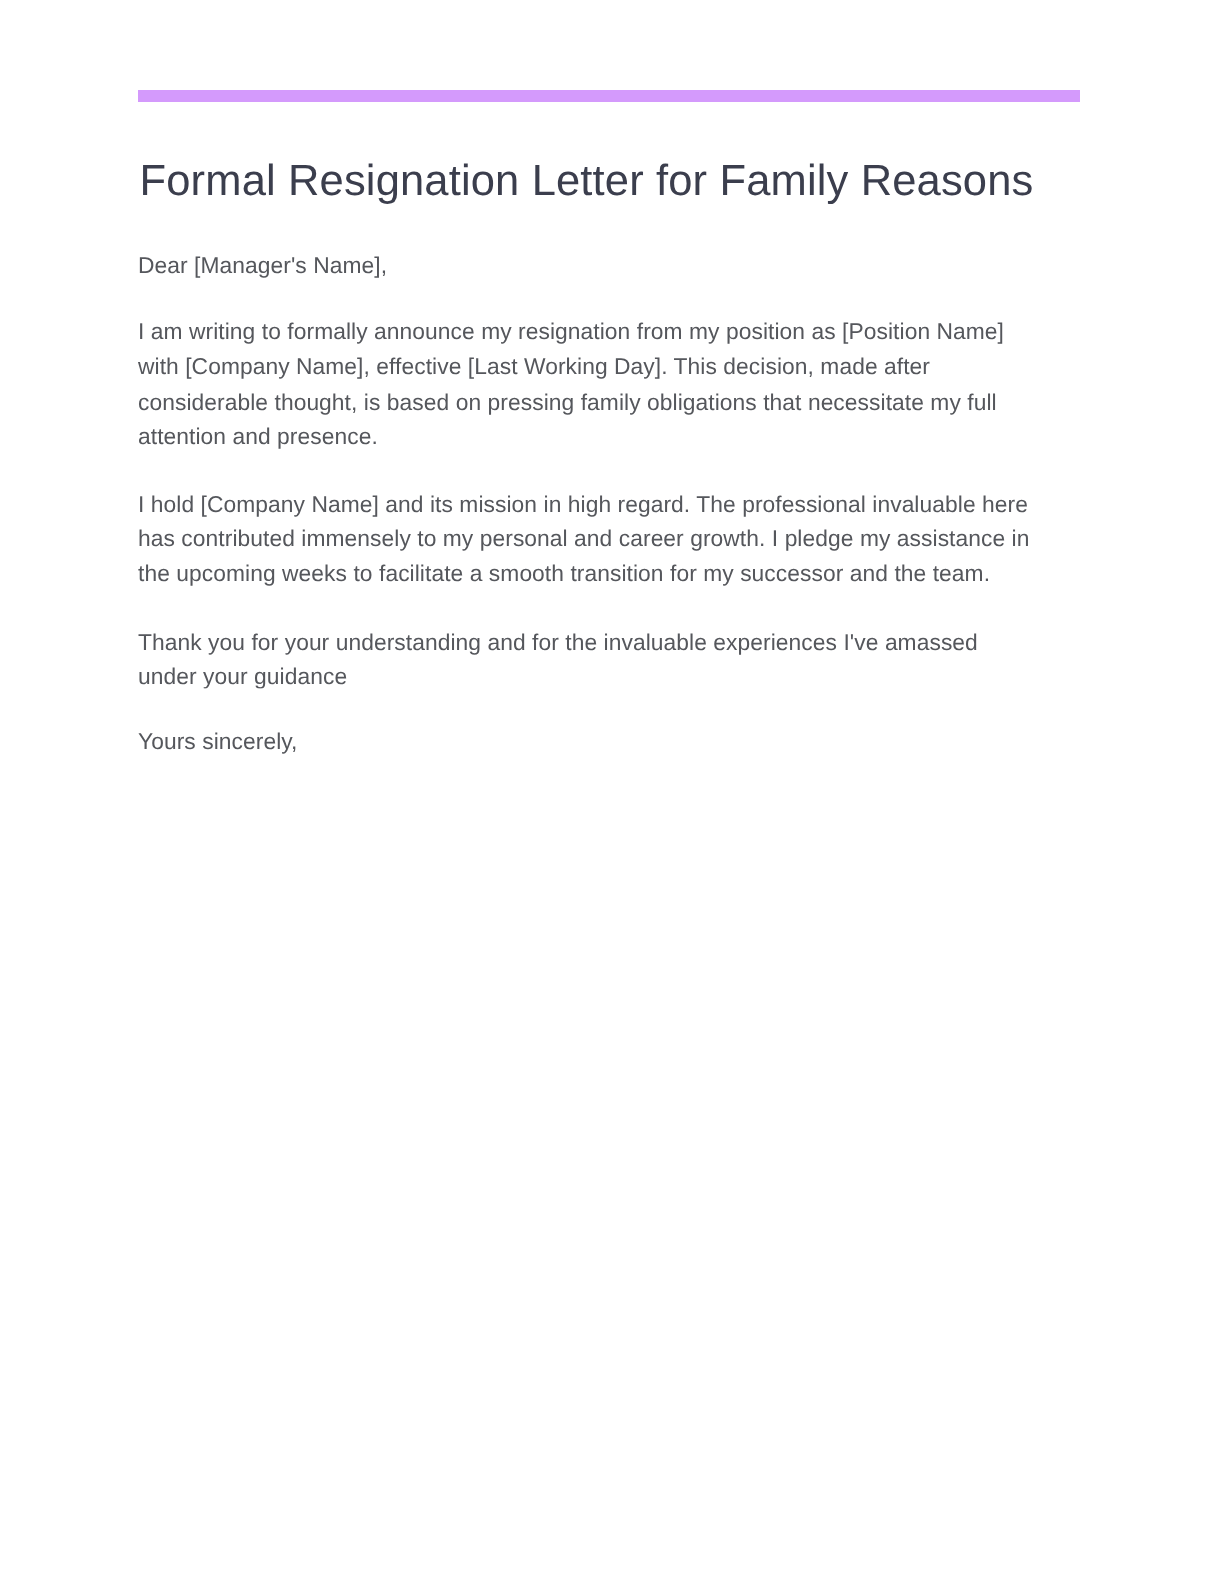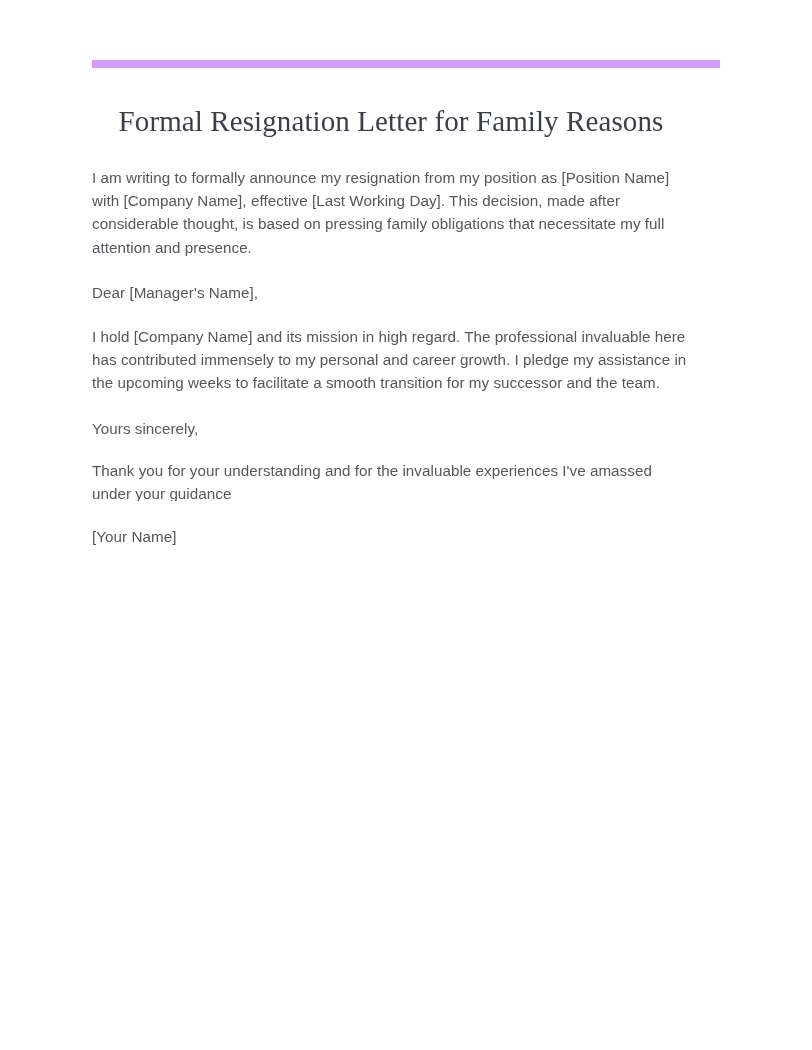--- a/index.html
+++ b/index.html
@@ -36,21 +36,20 @@
   }
   .doc-title {
     margin: 0;
     padding: 0;
     font-size: 29px;
     line-height: 42px;
     font-weight: 400;
     color: #3b3e4d;
     text-align: center;
     letter-spacing: 0.1px;
-    font-family: Liberation Serif, serif;
   }
   .letter {
     margin-top: 24px;
   }
   .para {
     margin: 0 0 22px 0;
     font-size: 15.2px;
     line-height: 23.2px;
     color: #55575c;
     text-align: left;
@@ -78,27 +77,26 @@
 <div class="page">
 
   <div class="accent-bar"></div>
 
   <div class="doc-body">
 
     <h1 class="doc-title">Formal Resignation Letter for Family Reasons</h1>
 
     <div class="letter">
 
+      <p class="para salutation">Dear [Manager's Name],</p>
+
       <p class="para">I am writing to formally announce my resignation from my position as [Position Name] with [Company Name], effective [Last Working Day]. This decision, made after considerable thought, is based on pressing family obligations that necessitate my full attention and presence.</p>
-
-      <p class="para salutation">Dear [Manager's Name],</p>
 
       <p class="para">I hold [Company Name] and its mission in high regard. The professional invaluable here has contributed immensely to my personal and career growth. I pledge my assistance in the upcoming weeks to facilitate a smooth transition for my successor and the team.</p>
 
+      <p class="para clipped">Thank you for your understanding and for the invaluable experiences I've amassed under your guidance</p>
+
       <p class="para closing">Yours sincerely,</p>
 
-      <p class="para clipped">Thank you for your understanding and for the invaluable experiences I've amassed under your guidance</p>
-
-      <p class="para signature">[Your Name]</p>
 
     </div>
   </div>
 </div>
 
 </body></html>

